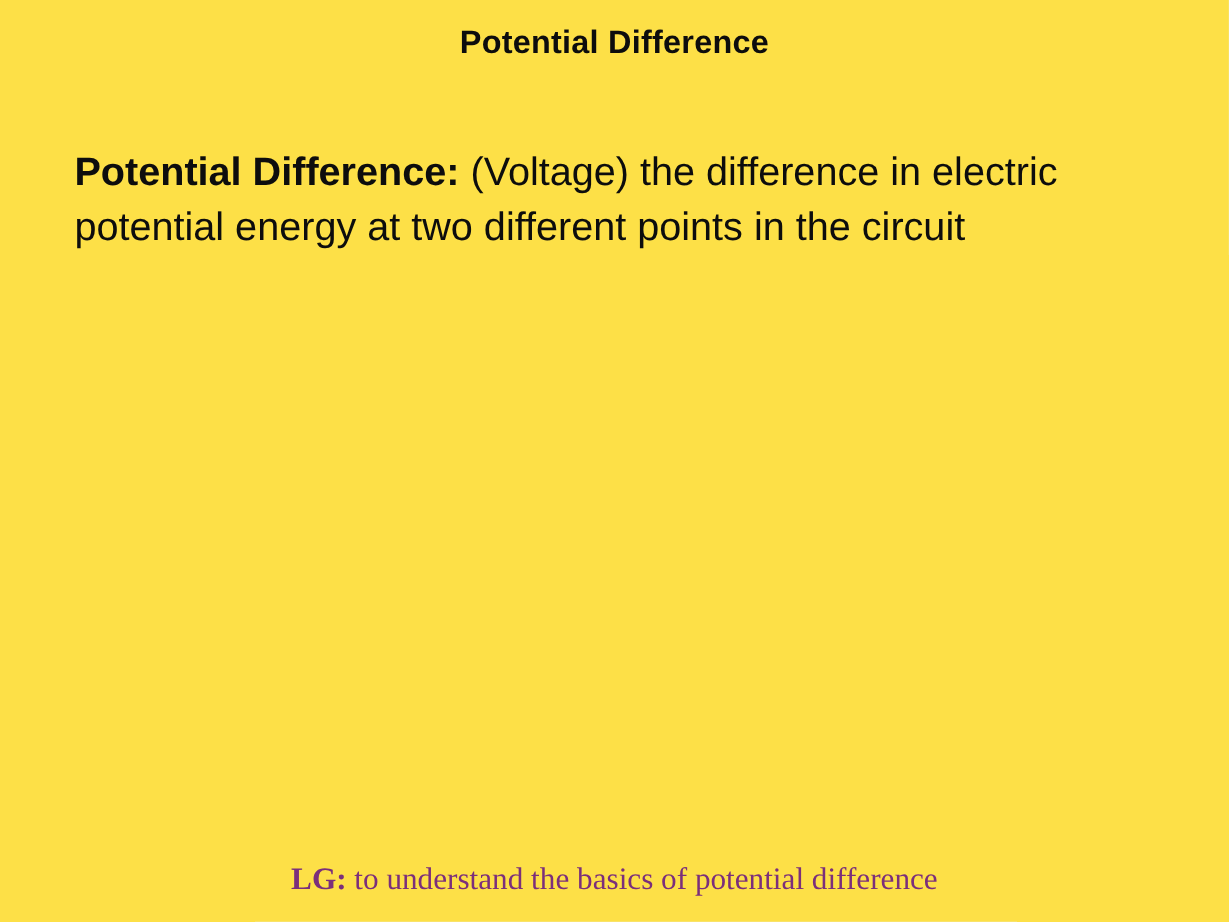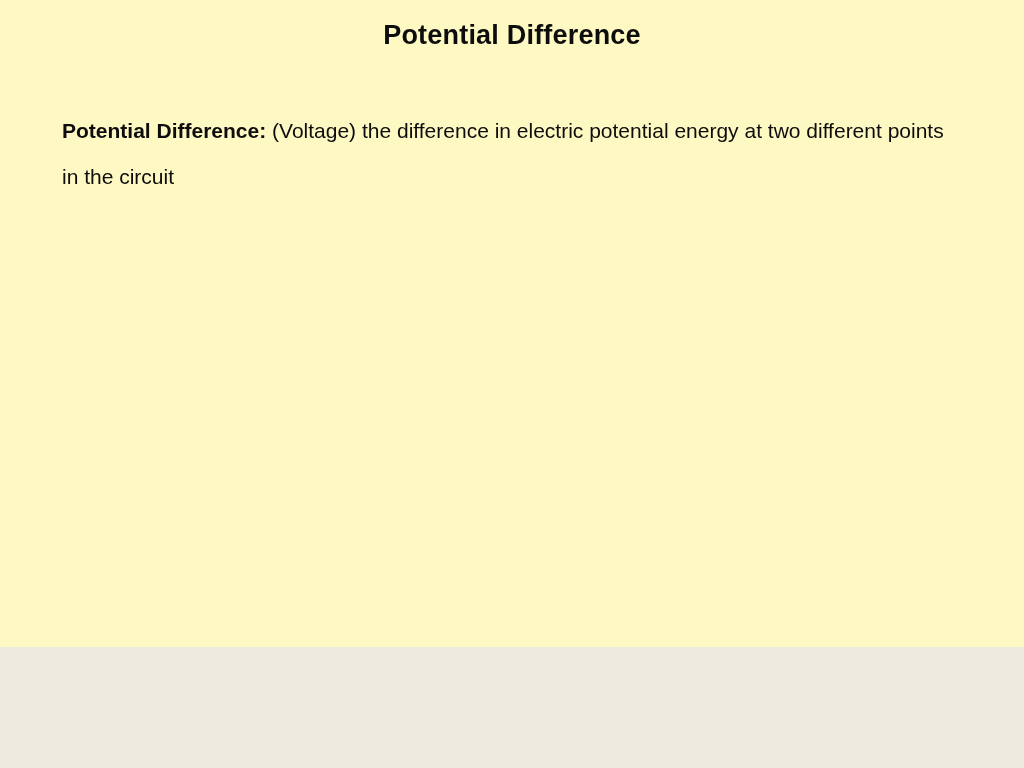--- a/index.html
+++ b/index.html
@@ -9,40 +9,40 @@
   body {
     width: 1024px;
     height: 768px;
     background: #edebe0;
     font-family: "Liberation Sans", sans-serif;
     overflow: hidden;
   }
   .slide {
     position: relative;
     width: 1024px;
-    height: 647px;
-    background: #fef9c3;
+    height: 768px;
+    background: #fde047;
   }
   .slide-title {
     position: absolute;
     top: 20px;
     left: 0;
     width: 1024px;
     text-align: center;
     font-size: 27px;
     font-weight: bold;
     color: #0d0d0d;
     letter-spacing: 0.2px;
   }
   .body-block {
     position: absolute;
-    top: 108px;
+    top: 120px;
     left: 62px;
     width: 900px;
-    font-size: 21px;
+    font-size: 33px;
     line-height: 46px;
     color: #0d0d0d;
   }
   .body-block .lead {
     font-weight: bold;
   }
   .sub-line {
     margin-left: 52px;
   }
   .lg-line {
@@ -63,14 +63,15 @@
 <body>
 
 <div class="slide">
 
   <div class="slide-title">Potential Difference</div>
 
   <div class="body-block">
     <p style="margin:0;"><span class="lead">Potential Difference:</span><span> (Voltage) the difference in electric potential energy at two different points in the circuit</span></p>
   </div>
 
+  <div class="lg-line"><span class="lg-label">LG:</span><span> to understand the basics of potential difference</span></div>
 
 </div>
 
 </body></html>

